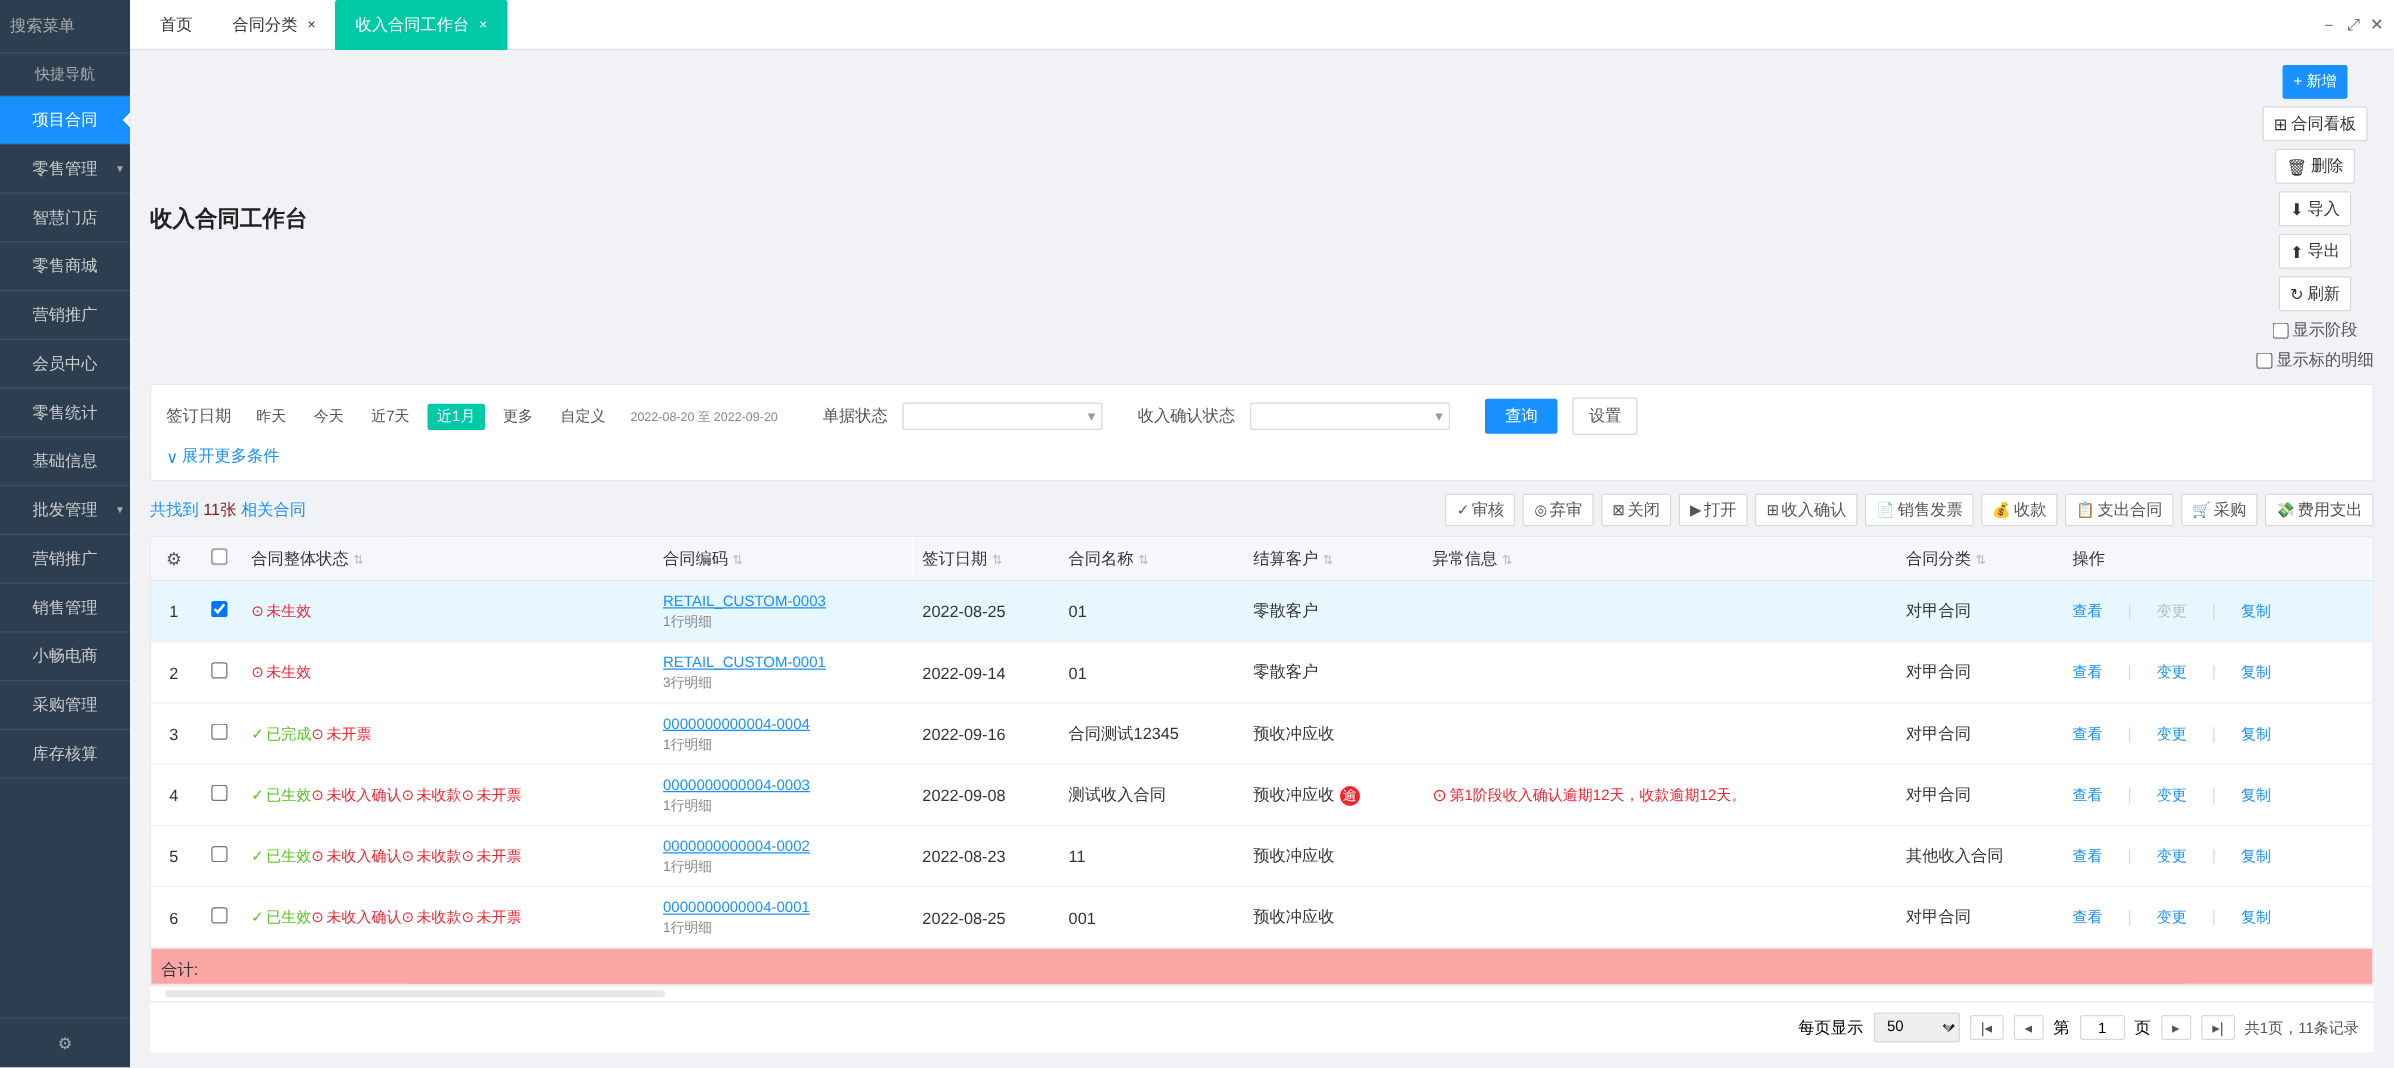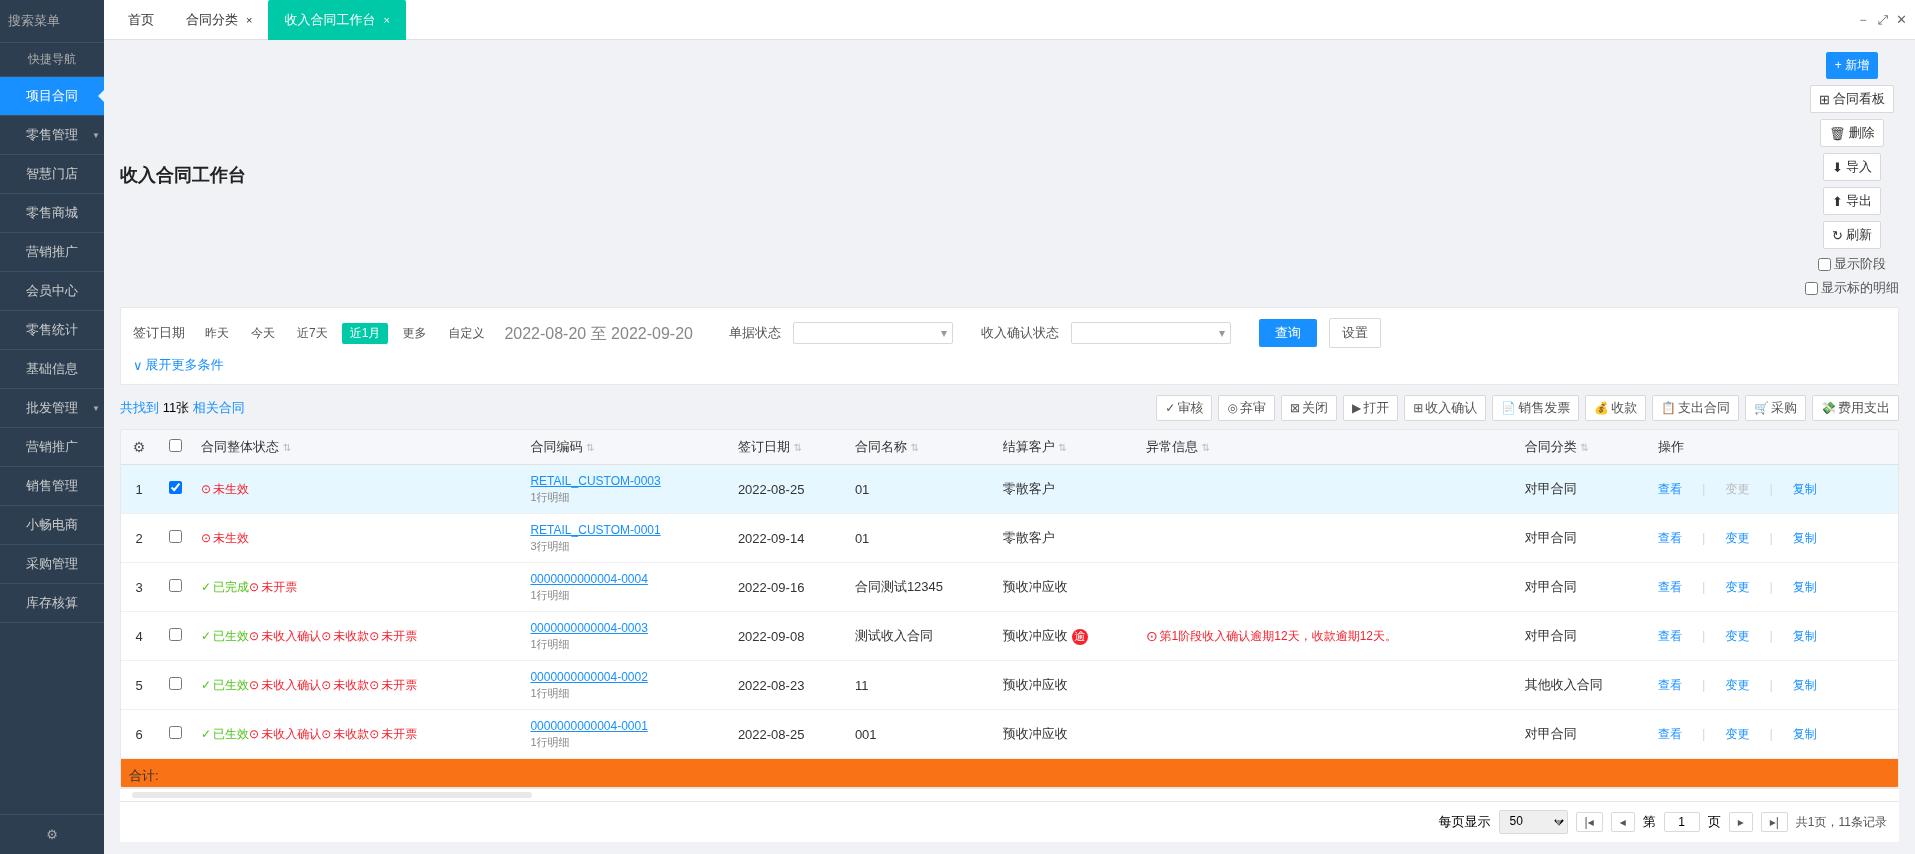--- a/index.html
+++ b/index.html
@@ -41,21 +41,21 @@
     .sub-tab { padding: 6px 12px; cursor: pointer; color: #555; font-size: 13px; position: relative; }
     .sub-tab.active { color: #1890ff; border-bottom: 2px solid #1890ff; margin-bottom: -2px; font-weight: 500; }
 
     
     .filter-area { background: #fff; border-radius: 2px; padding: 10px 12px; margin-bottom: 10px; border: 1px solid #e8e8e8; }
     .filter-row { display: flex; align-items: center; gap: 12px; flex-wrap: wrap; }
     .filter-label { color: #555; font-size: 13px; white-space: nowrap; }
     .date-options { display: flex; align-items: center; gap: 6px; }
     .date-btn { padding: 2px 8px; border-radius: 2px; cursor: pointer; font-size: 12px; color: #555; }
     .date-btn.active { background: #00c9a7; color: #fff; border-radius: 2px; }
-    .date-range { font-size: 16px; color: #888; margin-top: 2px; }
+    .date-range { font-size: 10px; color: #888; margin-top: 2px; }
     .filter-select { border: 1px solid #d9d9d9; border-radius: 2px; padding: 3px 24px 3px 8px; font-size: 12px; min-width: 160px; color: #555; background: #fff; appearance: none; cursor: pointer; position: relative; }
     .select-wrapper { position: relative; display: inline-block; }
     .select-wrapper::after { content: '▾'; position: absolute; right: 6px; top: 50%; transform: translateY(-50%); color: #999; pointer-events: none; font-size: 12px; }
     .expand-more { color: #1890ff; cursor: pointer; font-size: 12px; display: flex; align-items: center; gap: 3px; }
     .query-btn { background: #1890ff; color: #fff; border: none; border-radius: 2px; padding: 5px 16px; cursor: pointer; font-size: 13px; }
     .setting-btn { background: #fff; color: #555; border: 1px solid #d9d9d9; border-radius: 2px; padding: 5px 12px; cursor: pointer; font-size: 13px; }
 
     
     .action-bar { display: flex; align-items: center; justify-content: space-between; margin-bottom: 8px; }
     .records-info { color: #555; font-size: 13px; }
@@ -76,21 +76,21 @@
     .status-tag.red { color: #f5222d; }
     .status-tag.green { color: #52c41a; }
     .link { color: #1890ff; cursor: pointer; text-decoration: underline; font-size: 12px; }
     .sub-text { color: #888; font-size: 11px; margin-top: 2px; }
     .op-btns { display: flex; gap: 20px; }
     .op-btn { color: #1890ff; cursor: pointer; font-size: 12px; white-space: nowrap; }
     .op-btn.disabled { color: #bbb; cursor: default; }
     .op-sep { color: #d9d9d9; }
     .error-msg { color: #f5222d; font-size: 12px; display: flex; align-items: flex-start; gap: 2px; }
     .error-icon { color: #f5222d; font-size: 14px; flex-shrink: 0; }
-    .total-row { background: #f97316; font-weight: 500; }
+    .total-row { background: #fca5a5; font-weight: 500; }
     .gear-icon { font-size: 14px; color: #555; cursor: pointer; }
 
     
     .pagination { display: flex; align-items: center; justify-content: flex-end; padding: 8px 12px; background: #fff; border-top: 1px solid #e8e8e8; gap: 8px; font-size: 13px; }
     .page-size-select { border: 1px solid #d9d9d9; border-radius: 2px; padding: 2px 20px 4px 6px; font-size: 12px; cursor: pointer; }
     .page-nav-btn { border: 1px solid #d9d9d9; border-radius: 2px; padding: 2px 8px; background: #fff; cursor: pointer; color: #555; font-size: 12px; }
     .page-input { border: 1px solid #d9d9d9; border-radius: 2px; padding: 2px 6px; width: 36px; text-align: center; font-size: 12px; }
     .page-info { color: #555; font-size: 12px; }
 
     
@@ -213,21 +213,21 @@
         <div class="expand-more">
           <span>∨</span>
           <span>展开更多条件</span>
         </div>
       </div>
     </div>
 
     <div class="action-bar">
       <div class="records-info">
         <span>共找到</span>
-        <span style="color:#000000;">11张</span>
+        <span style="color:#7f1d1d;">11张</span>
         <span>相关合同</span>
       </div>
       <div class="action-btns">
         <button class="action-btn">
           <span class="icon">✓</span>
           <span>审核</span>
         </button>
         <button class="action-btn">
           <span class="icon">◎</span>
           <span>弃审</span>

